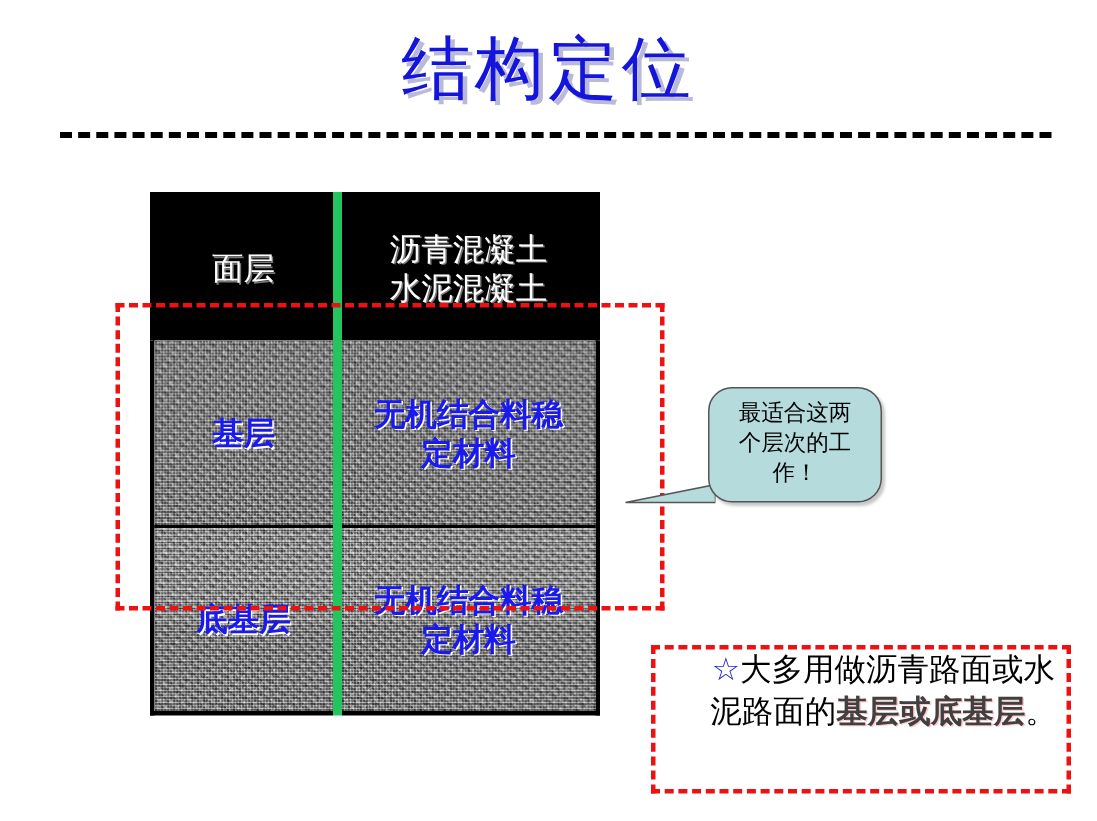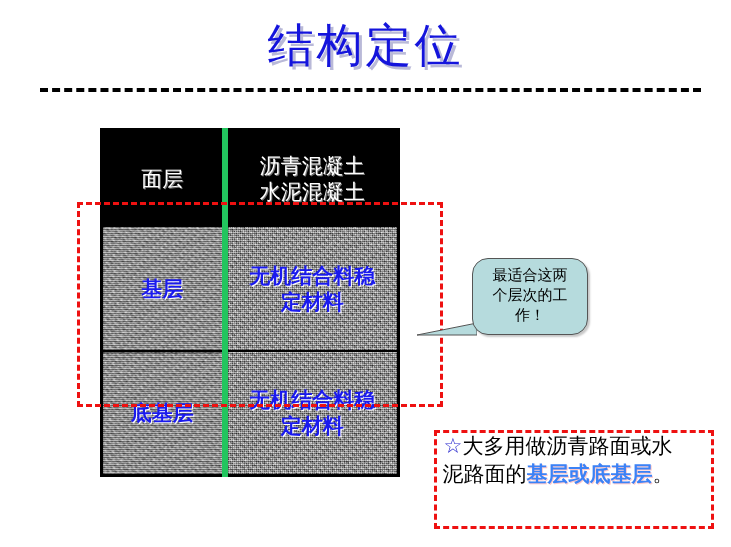--- a/index.html
+++ b/index.html
@@ -153,35 +153,35 @@
     position: absolute;
     left: 434px;
     top: 430px;
     width: 280px;
     height: 99px;
     border: 3px dashed #ee1111;
     box-sizing: border-box;
   }
   #note-text {
     position: absolute;
-    left: 417px;
+    left: 448px;
     top: 432px;
     width: 282px;
     color: #000000;
     font-size: 21px;
     line-height: 1.35;
     text-align: center;
     font-family: "DejaVu Sans", "Liberation Sans", sans-serif;
   }
   #note-text .star {
     color: #2222cc;
     font-size: 21px;
   }
   #note-text .hl {
-    color: #3b82f6;
+    color: #404040;
     font-weight: bold;
     text-shadow: 1px 1px 0 #ffc9c9;
     text-align: center;
   }
 </style>
 </head>
 <body>
 
 <div id="slide-title">结构定位</div>
 

